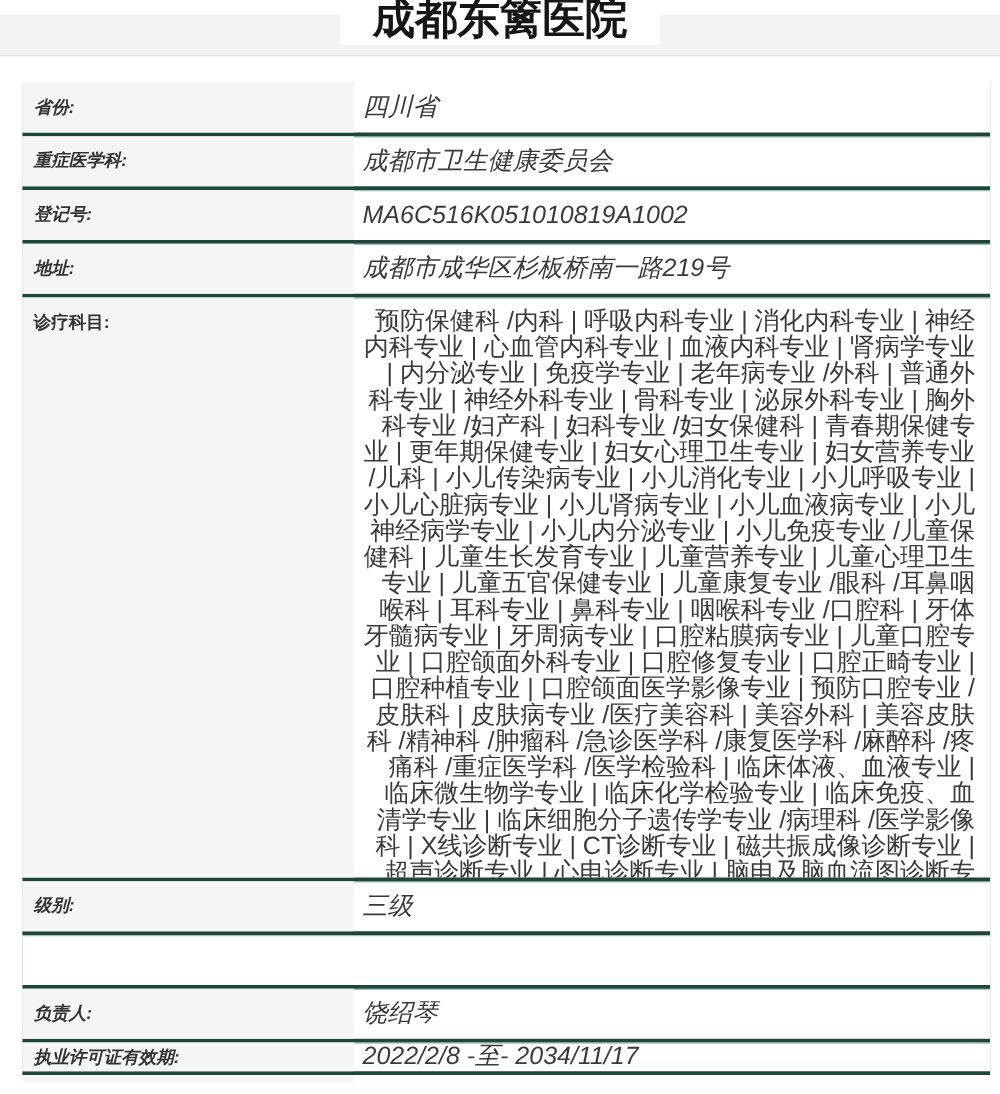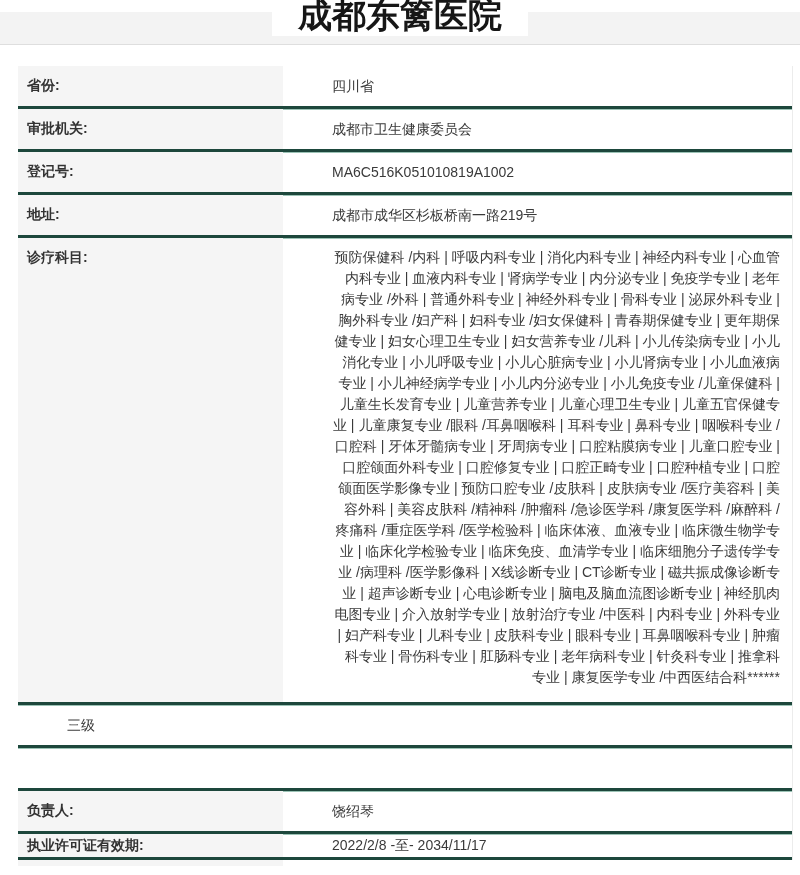--- a/index.html
+++ b/index.html
@@ -35,24 +35,24 @@
     display:flex;align-items:stretch;
     border-bottom:3px solid var(--divider);
     box-shadow:0 1px 0 var(--divider-fringe);
   }
   .cell-label{
     width:265px;flex:0 0 265px;background:var(--label-bg);
     padding:0 10px 0 9px;font-size:14px;font-weight:bold;color:#333;
     display:flex;align-items:center;
   }
   .cell-value{
-    flex:1;padding:0 12px 0 7px;font-size:14px;color:var(--text);
-    display:flex;align-items:center;line-height:21px;margin-left:42px;
+    flex:1;padding:0 12px 0 7px;font-size:20px;color:var(--text);
+    display:flex;align-items:center;line-height:21px;
   }
-  .row-single{height:43px;}
+  .row-single{height:43px;font-style:italic;}
   .row-tall{height:467px;}
   .row-tall .cell-label{align-items:flex-start;padding-top:11px;}
   .row-tall .cell-value{
     display:block;align-items:flex-start;padding-top:9px;padding-bottom:9px;
     overflow:hidden;word-break:break-all;overflow-wrap:anywhere;text-align:right;
   }
   .row-last{height:26px;}
   
   .bottom-cut-row{display:flex;height:6px;margin-left:18px;width:775px;}
   .bottom-cut-row .stub-label{width:265px;background:var(--label-bg);}
@@ -67,40 +67,41 @@
 </div>
 
 <div class="info-table">
 
   <div class="row row-single">
     <div class="cell-label">省份:</div>
     <div class="cell-value">四川省</div>
   </div>
 
   <div class="row row-single">
-    <div class="cell-label">审批机关:</div>
+    <div class="cell-label">重症医学科:</div>
     <div class="cell-value">成都市卫生健康委员会</div>
   </div>
 
   <div class="row row-single">
     <div class="cell-label">登记号:</div>
     <div class="cell-value">MA6C516K051010819A1002</div>
   </div>
 
   <div class="row row-single">
     <div class="cell-label">地址:</div>
     <div class="cell-value">成都市成华区杉板桥南一路219号</div>
   </div>
 
   <div class="row row-tall">
     <div class="cell-label">诊疗科目:</div>
     <div class="cell-value">预防保健科 /内科 | 呼吸内科专业 | 消化内科专业 | 神经内科专业 | 心血管内科专业 | 血液内科专业 | 肾病学专业 | 内分泌专业 | 免疫学专业 | 老年病专业 /外科 | 普通外科专业 | 神经外科专业 | 骨科专业 | 泌尿外科专业 | 胸外科专业 /妇产科 | 妇科专业 /妇女保健科 | 青春期保健专业 | 更年期保健专业 | 妇女心理卫生专业 | 妇女营养专业 /儿科 | 小儿传染病专业 | 小儿消化专业 | 小儿呼吸专业 | 小儿心脏病专业 | 小儿肾病专业 | 小儿血液病专业 | 小儿神经病学专业 | 小儿内分泌专业 | 小儿免疫专业 /儿童保健科 | 儿童生长发育专业 | 儿童营养专业 | 儿童心理卫生专业 | 儿童五官保健专业 | 儿童康复专业 /眼科 /耳鼻咽喉科 | 耳科专业 | 鼻科专业 | 咽喉科专业 /口腔科 | 牙体牙髓病专业 | 牙周病专业 | 口腔粘膜病专业 | 儿童口腔专业 | 口腔颌面外科专业 | 口腔修复专业 | 口腔正畸专业 | 口腔种植专业 | 口腔颌面医学影像专业 | 预防口腔专业 /皮肤科 | 皮肤病专业 /医疗美容科 | 美容外科 | 美容皮肤科 /精神科 /肿瘤科 /急诊医学科 /康复医学科 /麻醉科 /疼痛科 /重症医学科 /医学检验科 | 临床体液、血液专业 | 临床微生物学专业 | 临床化学检验专业 | 临床免疫、血清学专业 | 临床细胞分子遗传学专业 /病理科 /医学影像科 | X线诊断专业 | CT诊断专业 | 磁共振成像诊断专业 | 超声诊断专业 | 心电诊断专业 | 脑电及脑血流图诊断专业 | 神经肌肉电图专业 | 介入放射学专业 | 放射治疗专业 /中医科 | 内科专业 | 外科专业 | 妇产科专业 | 儿科专业 | 皮肤科专业 | 眼科专业 | 耳鼻咽喉科专业 | 肿瘤科专业 | 骨伤科专业 | 肛肠科专业 | 老年病科专业 | 针灸科专业 | 推拿科专业 | 康复医学专业 /中西医结合科******</div>
   </div>
 
   <div class="row row-single">
+    <div class="cell-label">级别:</div>
     <div class="cell-value">三级</div>
   </div>
 
   <div class="row row-single">
   </div>
 
   <div class="row row-single">
     <div class="cell-label">负责人:</div>
     <div class="cell-value">饶绍琴</div>
   </div>

